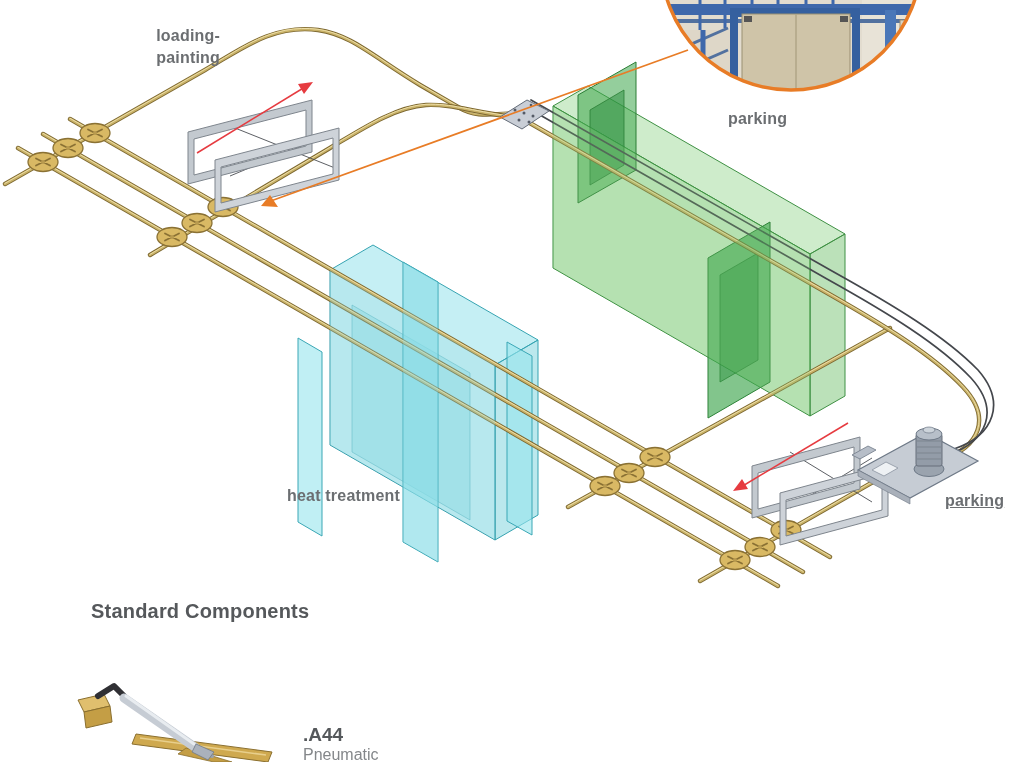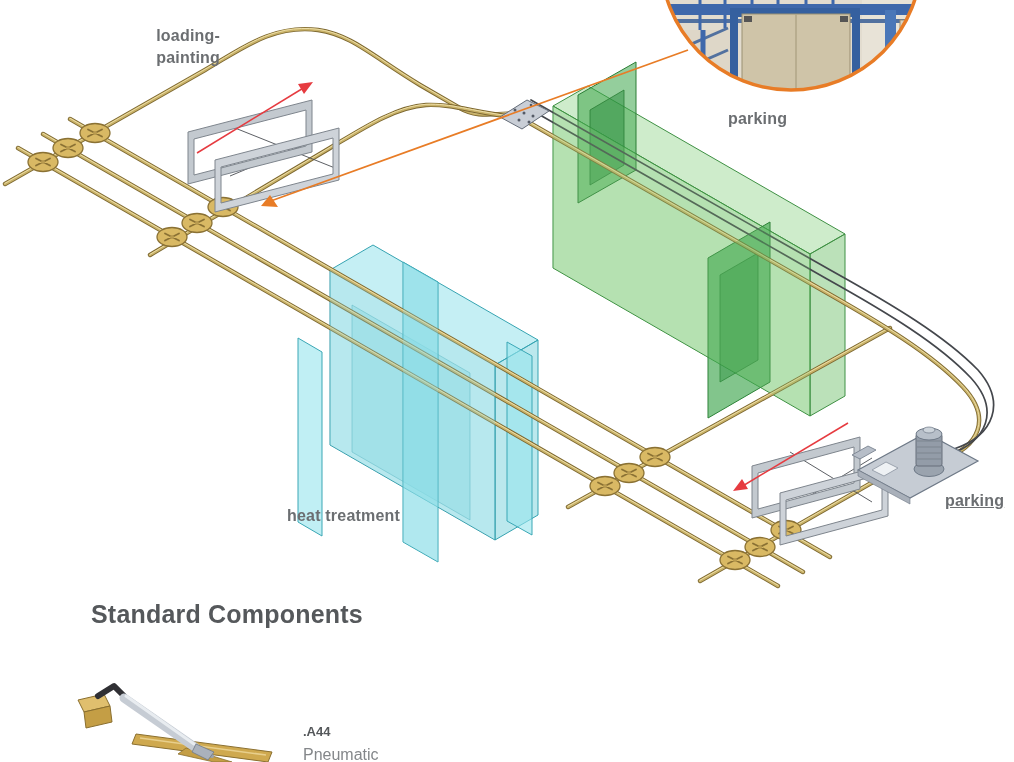--- a/index.html
+++ b/index.html
@@ -9,31 +9,31 @@
   }
   .stage{position:absolute;left:0;top:0;width:1014px;height:762px;}
   svg{position:absolute;left:0;top:0;}
   .lbl{
     position:absolute;color:#6b6e71;font-weight:bold;font-size:16px;
     white-space:nowrap;letter-spacing:.2px;
   }
   .lbl-center{text-align:right;}
   .section-heading{
     position:absolute;left:91px;top:600px;color:#55585b;font-weight:bold;
-    font-size:25px;letter-spacing:.2px;
+    font-size:20px;letter-spacing:.2px;
   }
   .component-code{
-    position:absolute;left:303px;top:724px;color:#55585b;font-weight:bold;font-size:13px;
+    position:absolute;left:303px;top:724px;color:#55585b;font-weight:bold;font-size:19px;
   }
   .component-name{
     position:absolute;left:303px;top:746px;color:#84878a;font-size:16px;
   }
   #loading-label{left:108px;top:25px;width:112px;line-height:22px;}
   #painting-label{left:728px;top:110px;}
-  #heat-label{left:287px;top:507px;}
+  #heat-label{left:287px;top:487px;}
   #parking-label{left:945px;top:492px;text-decoration:underline;}
 </style>
 </head>
 <body>
 
 <div class="stage">
 
 <svg width="1014" height="762" viewBox="0 0 1014 762">
   <defs>
     <clipPath id="photoClip">

